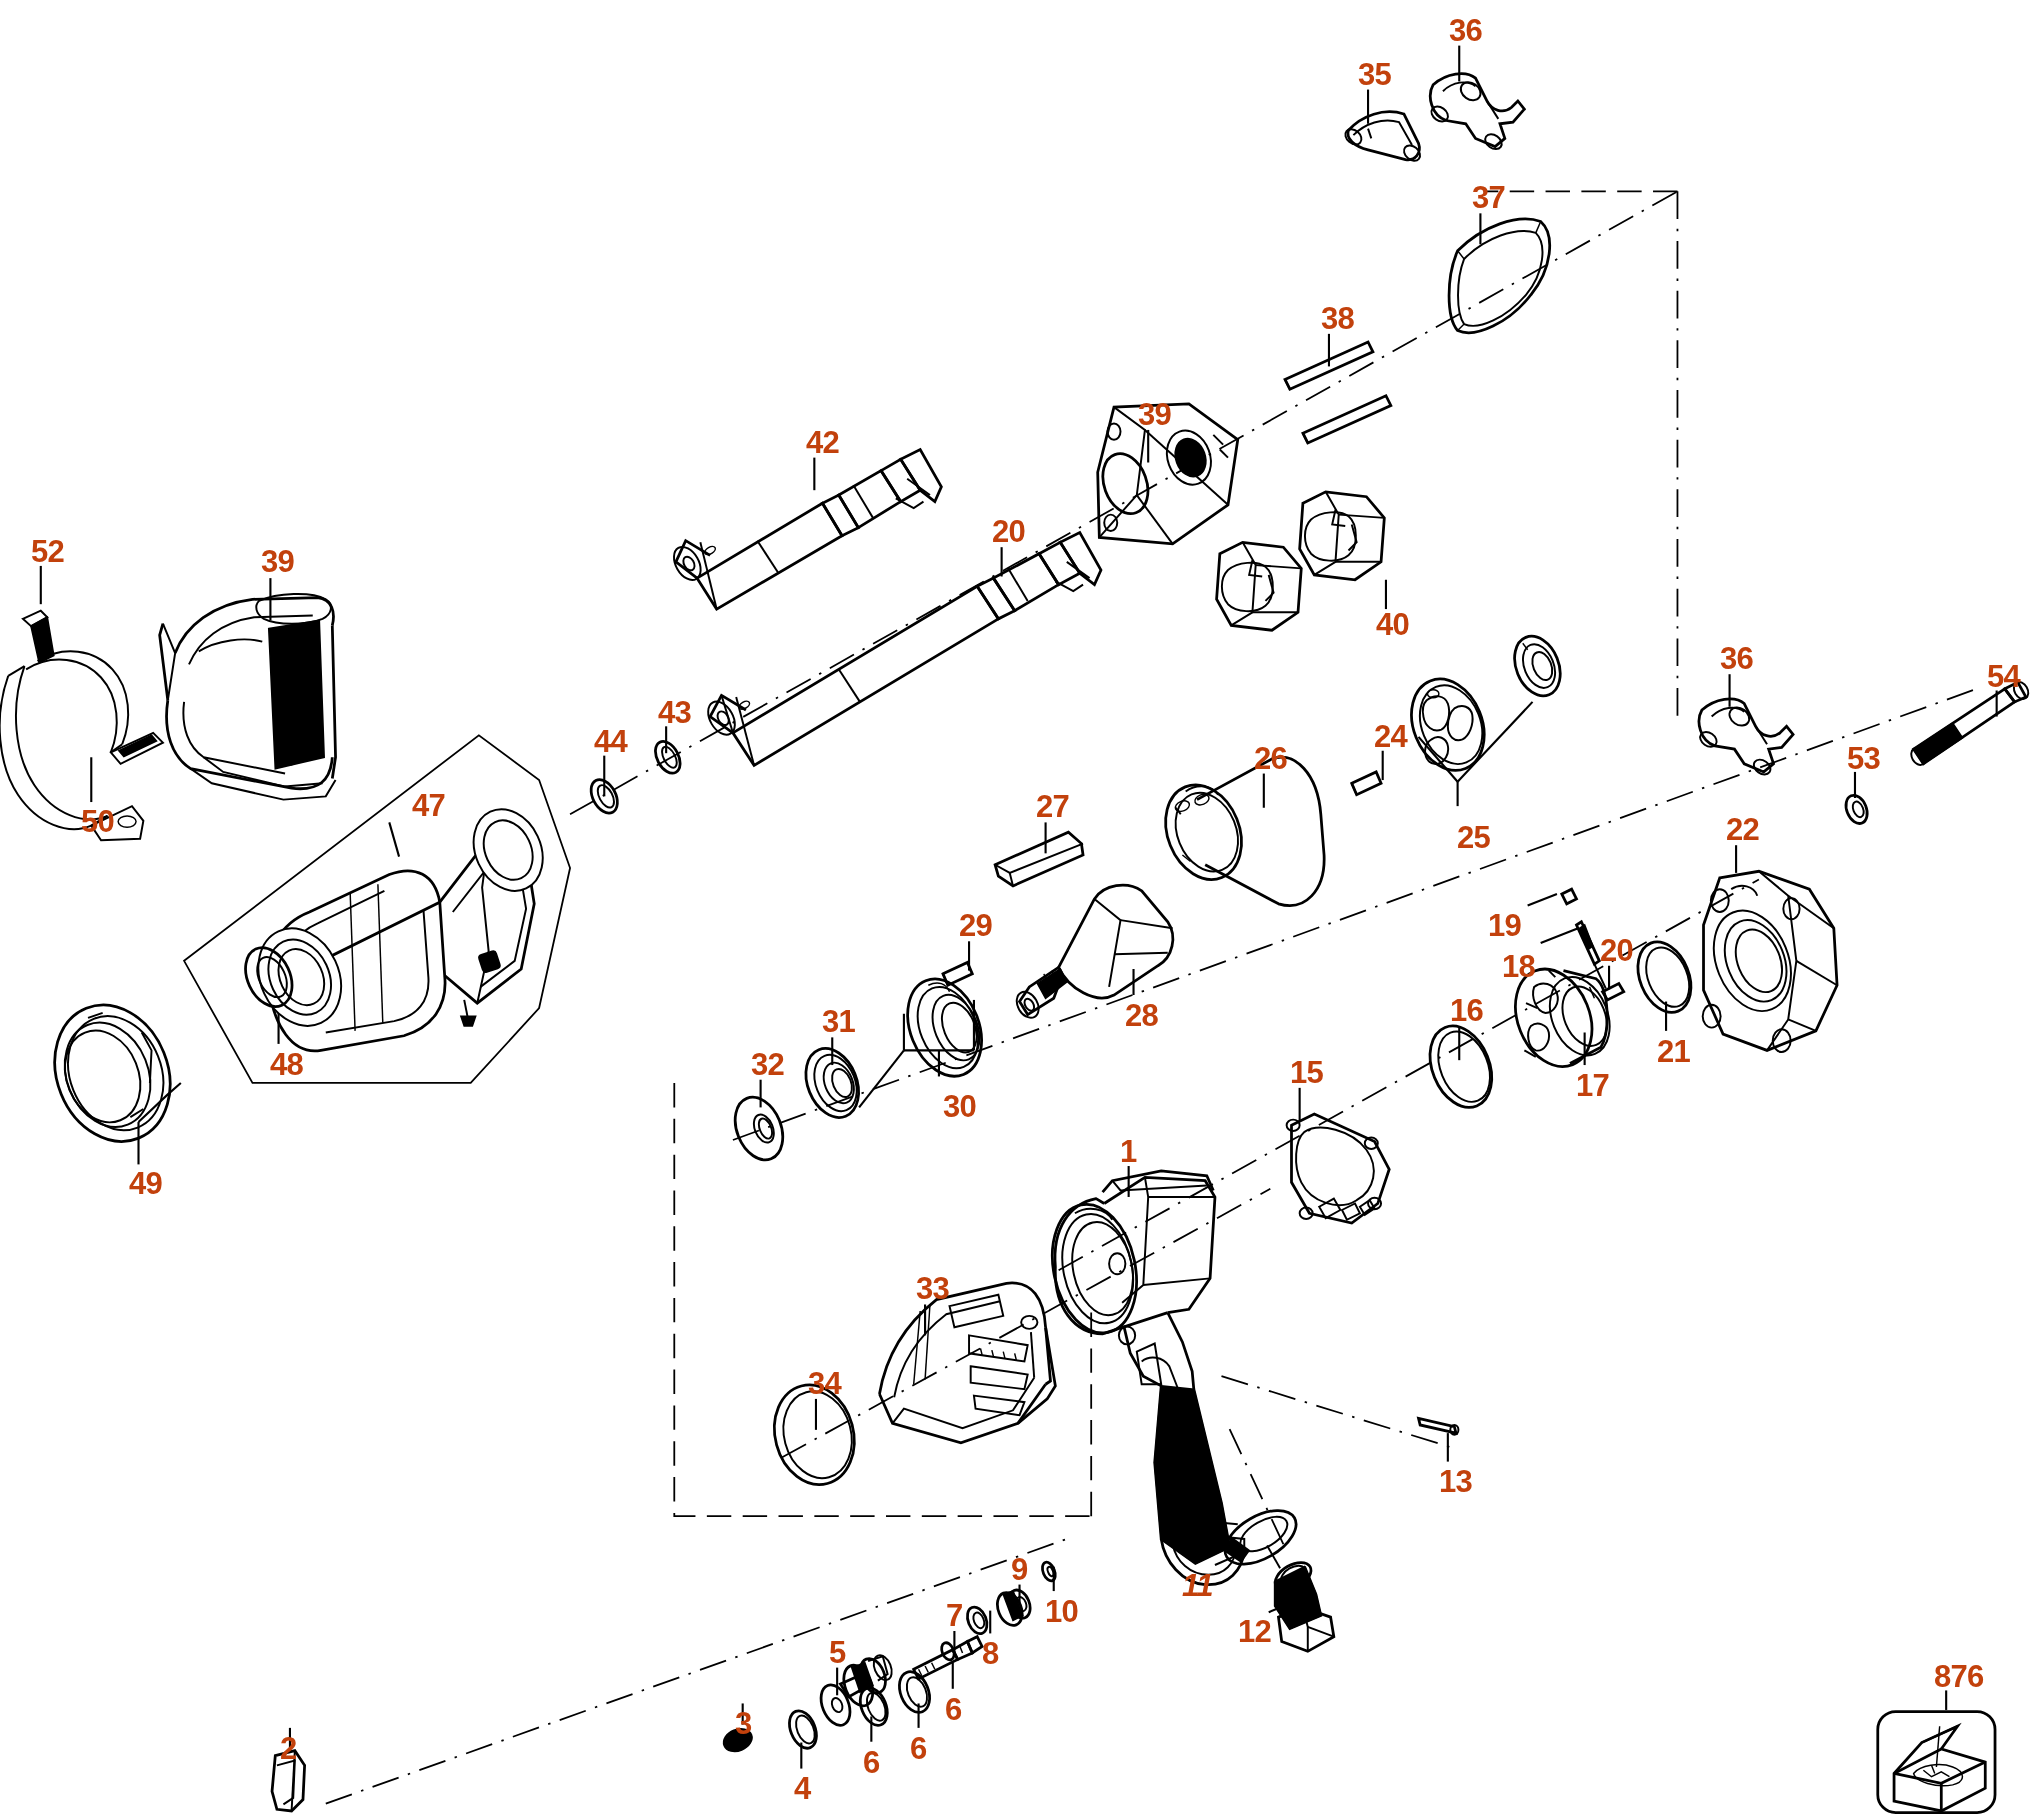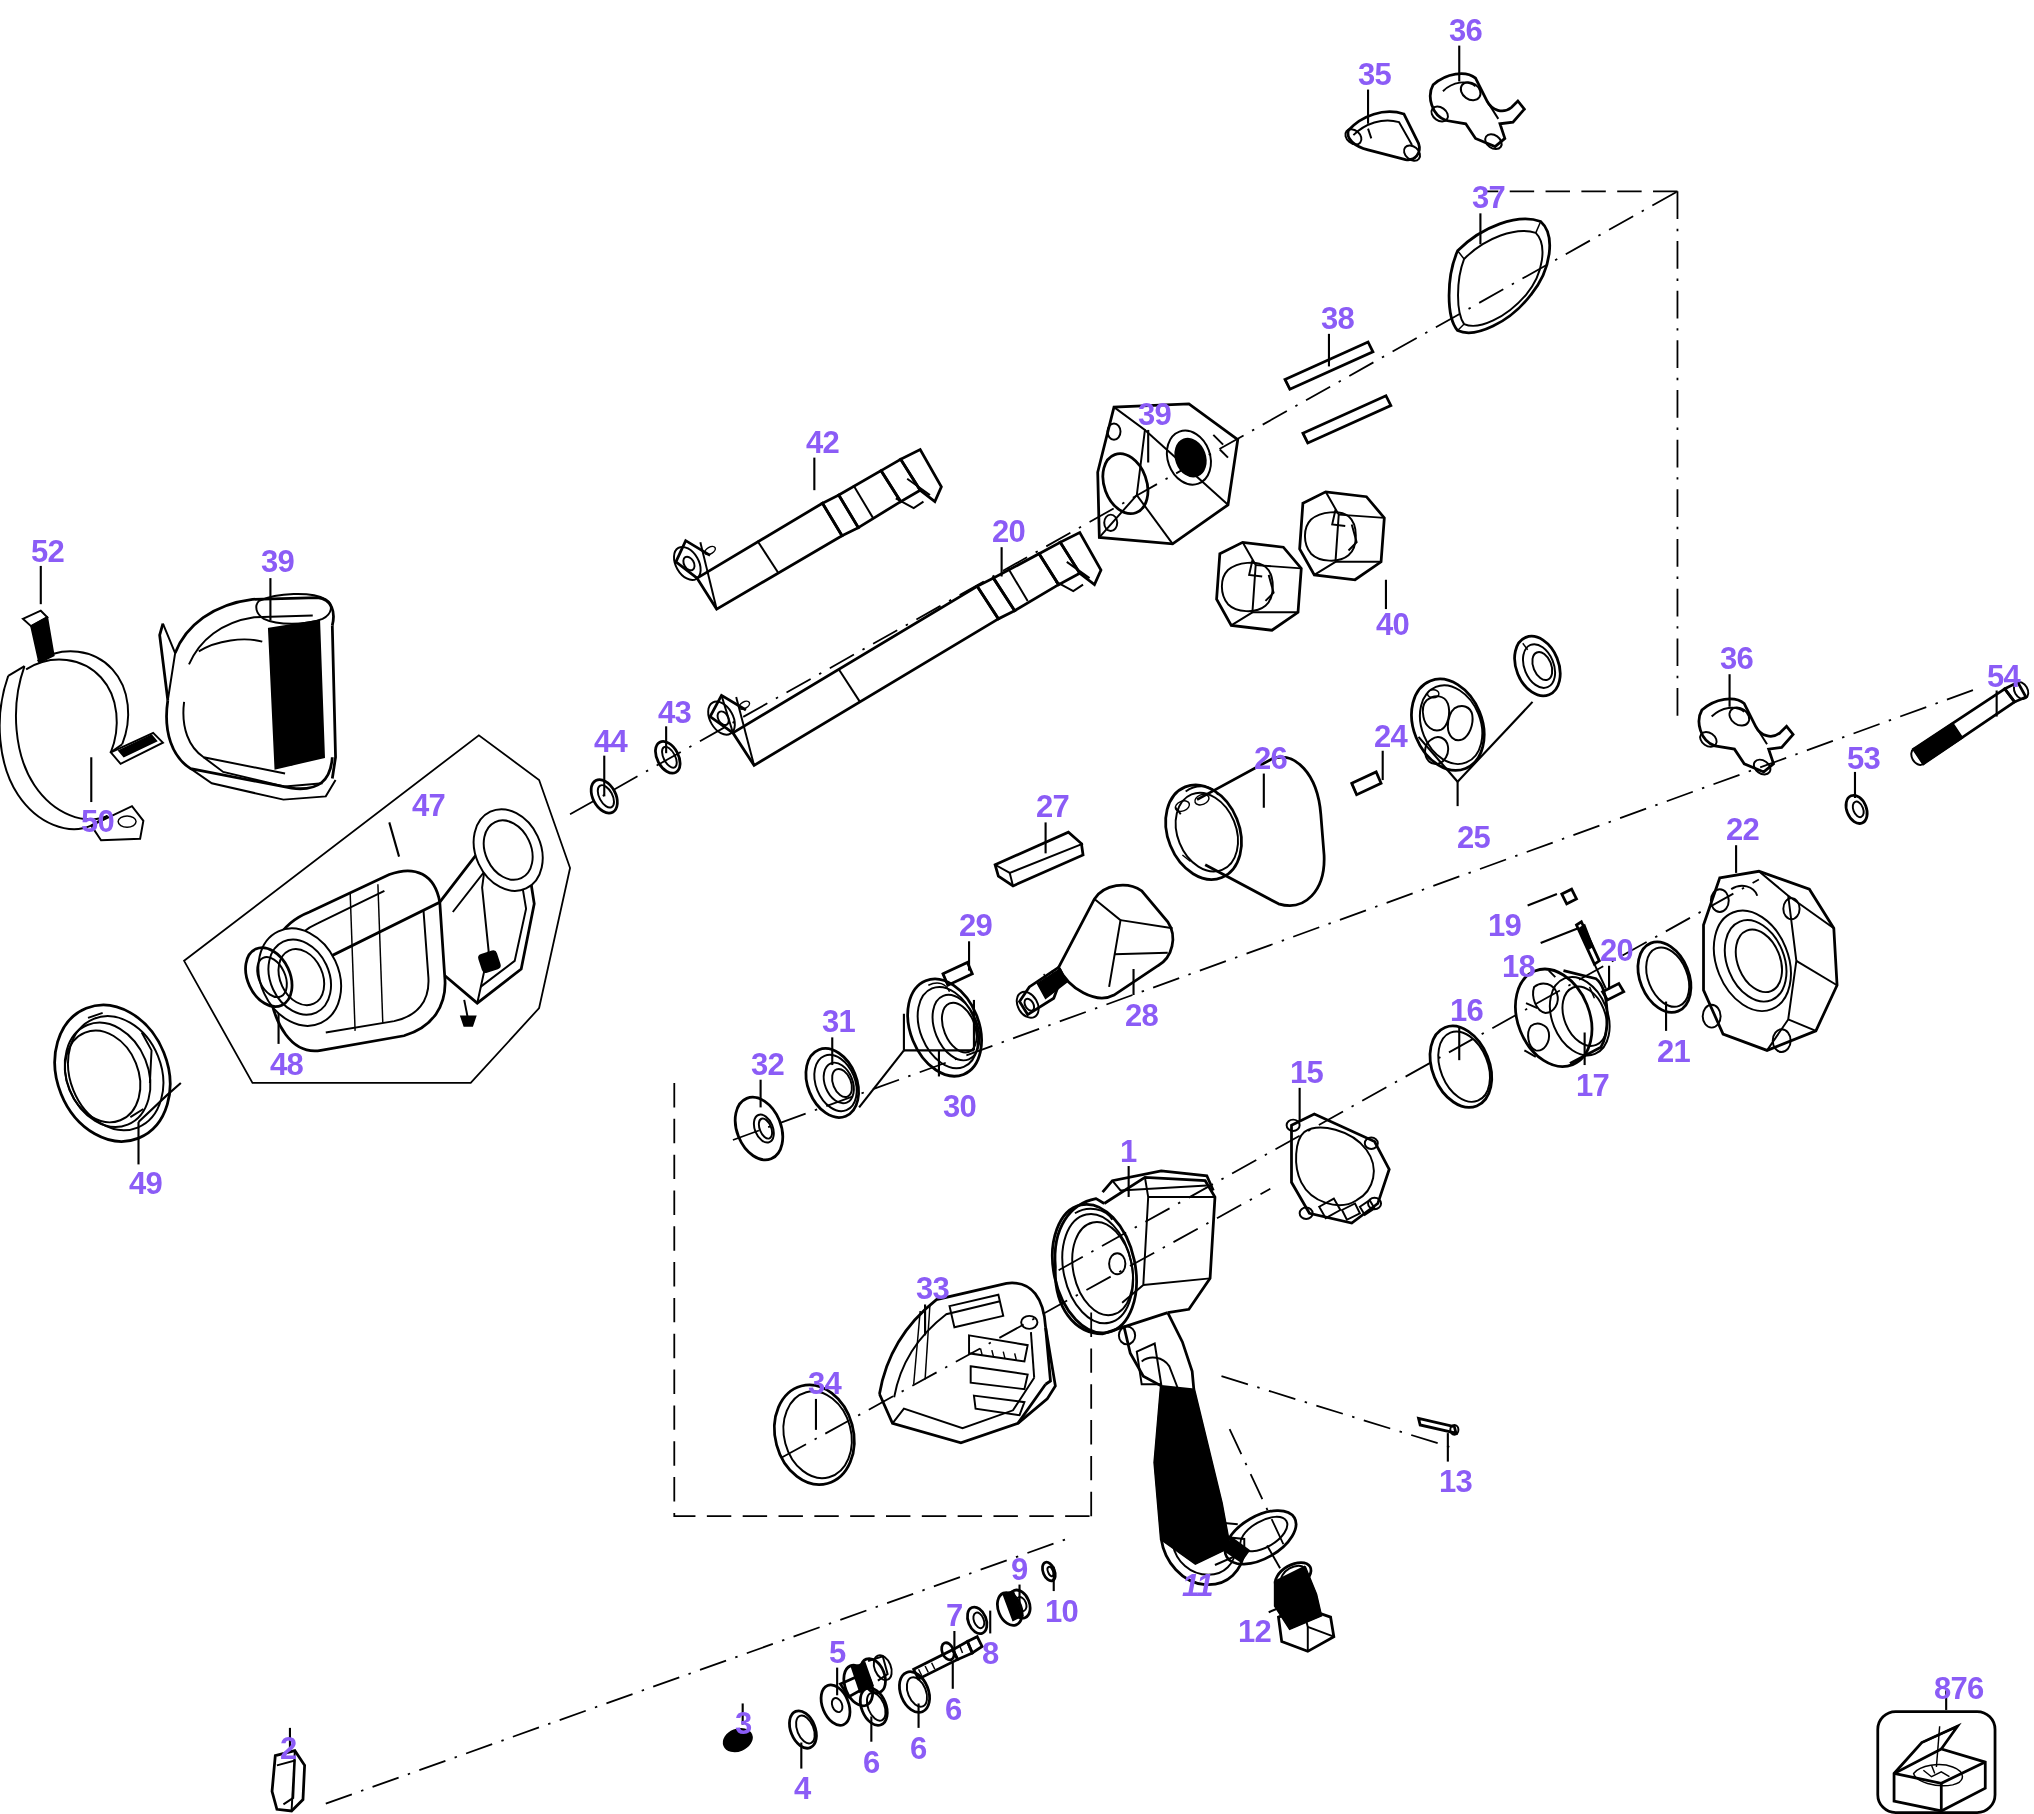--- a/index.html
+++ b/index.html
@@ -1,18 +1,18 @@
 <!DOCTYPE html>
 <html style="font-size:13px"><head>
 <meta charset="utf-8">
 <style>
   html,body{margin:0;padding:0;background:#ffffff;}
   #canvas{position:relative;width:2035px;height:1815px;background:#fff;
           font-family:"Liberation Sans",sans-serif;overflow:hidden;}
-  .callout{position:absolute;font-size:31px;font-weight:700;color:#8b5cf6;
+  .callout{position:absolute;font-size:31px;font-weight:700;color:#c2410c;
            line-height:1;letter-spacing:-0.8px;white-space:nowrap;}
   svg{position:absolute;left:0;top:0;}
   .pt{stroke:#000;fill:none;stroke-width:2.4;}
   .pt-thick{stroke:#000;fill:none;stroke-width:3.4;}
   .pt-thin{stroke:#000;fill:none;stroke-width:1.8;}
   .fill-blk{fill:#000;stroke:#000;stroke-width:2;}
   .fill-wht{fill:#fff;stroke:#000;stroke-width:2.4;}
   .fill-wht-thin{fill:#fff;stroke:#000;stroke-width:1.8;}
   .axis{stroke:#000;fill:none;stroke-width:2.2;stroke-dasharray:34 12 3 12;}
   .leader{stroke:#000;fill:none;stroke-width:2.6;}
@@ -738,16 +738,16 @@
   <div class="callout" style="left:658px;top:697px;">43</div>
   <div class="callout" style="left:594px;top:726px;">44</div>
   <div class="callout" style="left:375px;top:790px;margin-left:37px;">47</div>
   <div class="callout" style="left:270px;top:1049px;text-align:center;">48</div>
   <div class="callout" style="left:129px;top:1168px;">49</div>
   <div class="callout" style="left:81px;top:806px;">50</div>
   <div class="callout" style="left:261px;top:546px;">39</div>
   <div class="callout" style="left:31px;top:536px;">52</div>
   <div class="callout" style="left:1847px;top:743px;">53</div>
   <div class="callout" style="left:1987px;top:661px;">54</div>
-  <div class="callout" style="left:1934px;top:1661px;margin-top:12px;">876</div>
+  <div class="callout" style="left:1934px;top:1661px;">876</div>
 
 </div>
 
 
 </body></html>

